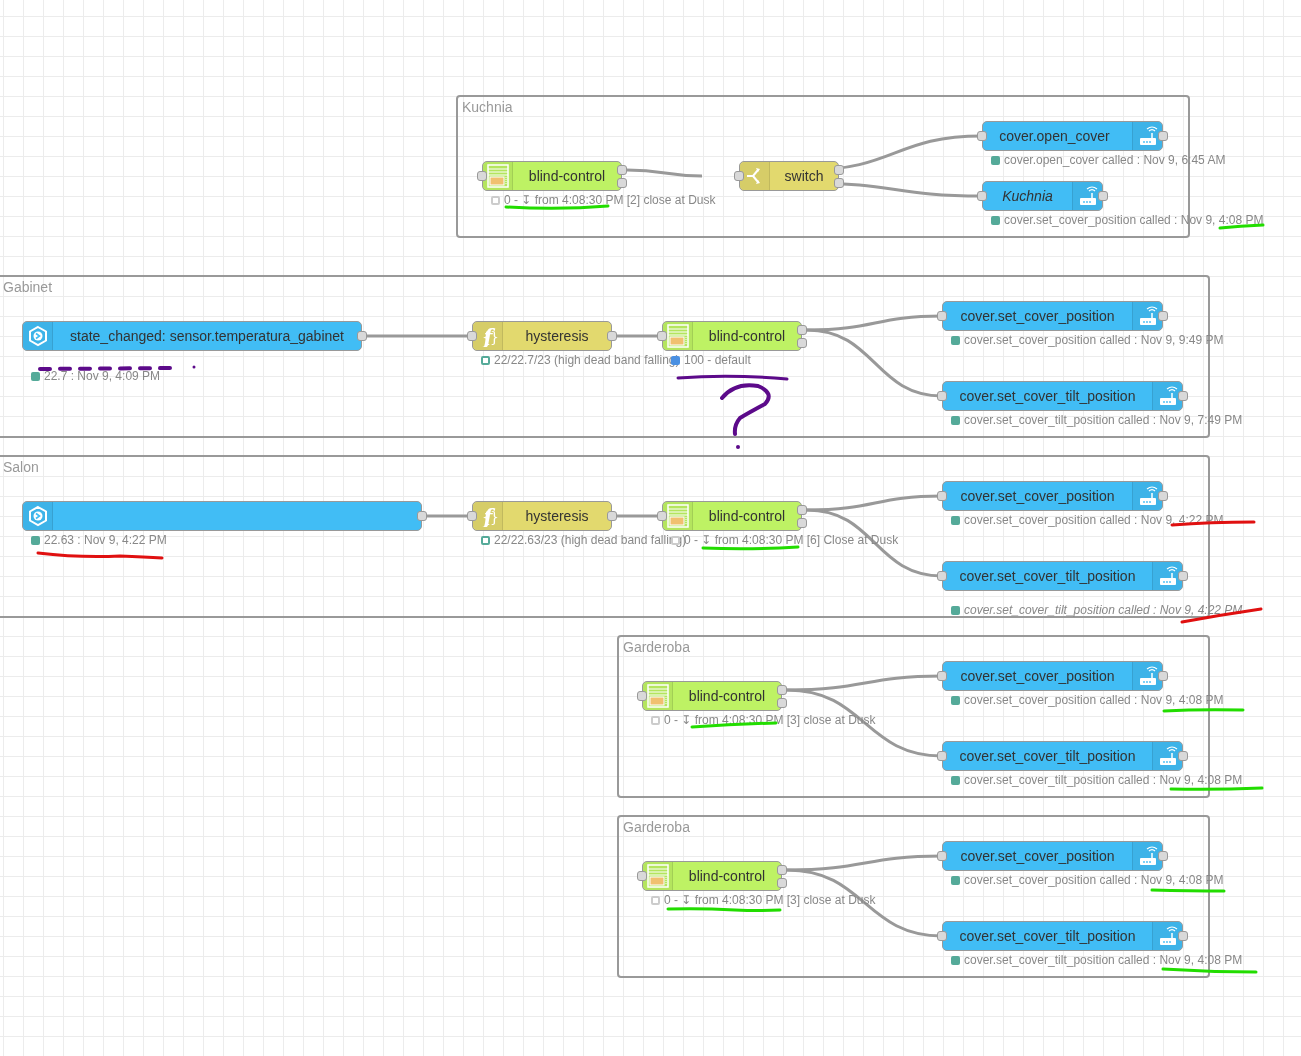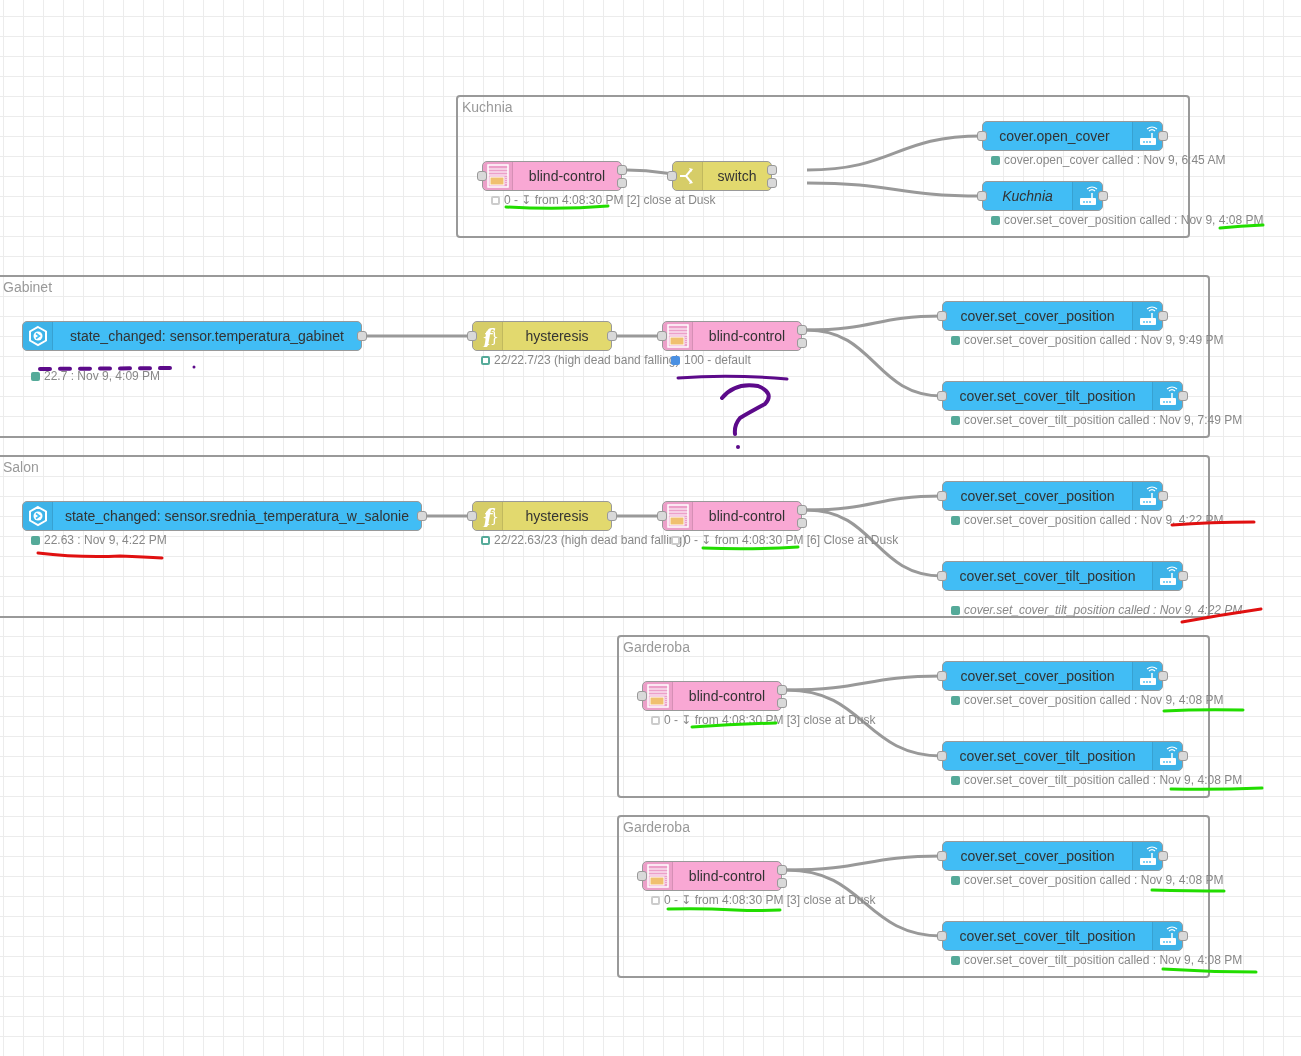--- a/index.html
+++ b/index.html
@@ -28,21 +28,21 @@
   }
   .node .label { flex:1; text-align:center; font-size:14px; color:#333; white-space:nowrap; }
   .node .label.italic { font-style:italic; }
   .node .iconbox {
     width:30px; height:100%; display:flex; align-items:center; justify-content:center;
     background:rgba(0,0,0,0.05); box-sizing:border-box;
   }
   .node .iconbox.left { border-right:1px solid rgba(0,0,0,0.1); border-radius:5px 0 0 5px; }
   .node .iconbox.right { border-left:1px solid rgba(0,0,0,0.1); border-radius:0 5px 5px 0; }
   .node.ha { background:#41bdf5; }
-  .node.blind { background:#f9a8d4;justify-content:flex-end; }
+  .node.blind { background:#bef264;justify-content:flex-end; }
   .node.func { background:#e2d96e; }
   .port {
     position:absolute; width:10px; height:10px; background:#d9d9d9; border:1px solid #999;
     border-radius:3px; box-sizing:border-box;
   }
   .status {
     position:absolute; font-size:12px; color:#888; white-space:nowrap; display:flex; align-items:center;
   }
   .status .dot {
     width:9px; height:9px; border-radius:2px; margin-right:4px; box-sizing:border-box; display:inline-block;
@@ -141,21 +141,21 @@
   <span class="label">blind-control</span>
   <div class="port" style="left:-6px;top:9px"></div>
   <div class="port" style="right:-6px;top:3px"></div>
   <div class="port" style="right:-6px;top:16px"></div>
 </div>
 <div class="status" style="left:491px;top:193px;">
   <span class="dot ring-grey"></span>
   <span>0 - ↧ from 4:08:30 PM [2] close at Dusk</span>
 </div>
 
-<div class="node func" style="left:672px;top:161px;width:100px;align-items:center;">
+<div class="node func" style="left:739px;top:161px;width:100px;align-items:center;">
   <div class="iconbox left">
       <svg class="ic" width="22" height="22" viewBox="0 0 22 22">
         <use href="#ico-switch"></use>
       </svg>
     </div>
   <span class="label">switch</span>
   <div class="port" style="left:-6px;top:9px"></div>
   <div class="port" style="right:-6px;top:3px"></div>
   <div class="port" style="right:-6px;top:16px"></div>
 </div>
@@ -264,21 +264,20 @@
   <span class="dot green"></span>
   <span>cover.set_cover_tilt_position called : Nov 9, 7:49 PM</span>
 </div>
 
 <div class="node ha" style="left:22px;top:501px;width:400px;">
   <div class="iconbox left">
       <svg class="ic" width="22" height="22" viewBox="0 0 22 22">
         <use href="#ico-events"></use>
       </svg>
     </div>
-  <span class="label">state_changed: sensor.srednia_temperatura_w_salonie</span>
   <div class="port" style="right:-6px;top:9px"></div>
 </div>
 <div class="status" style="left:31px;top:533px;">
   <span class="dot green"></span>
   <span>22.63 : Nov 9, 4:22 PM</span>
 </div>
 
 <div class="node func" style="left:472px;top:501px;width:140px;">
   <div class="iconbox left">
       <svg class="ic" width="22" height="22" viewBox="0 0 22 22">

